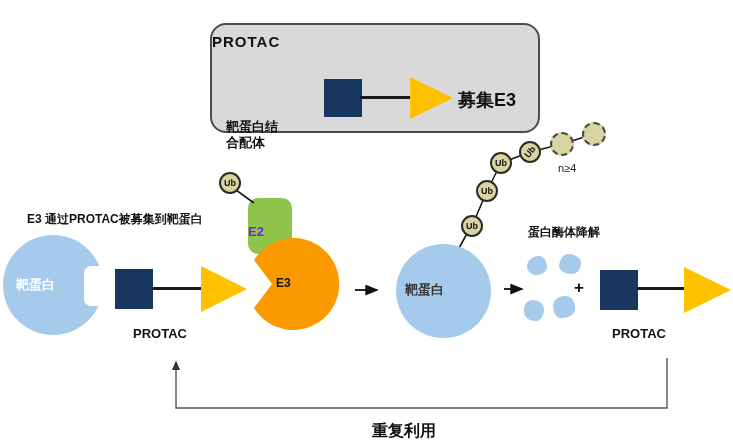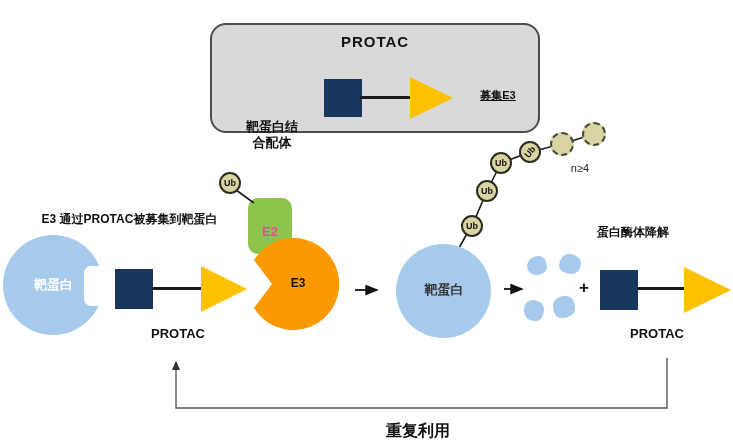--- a/index.html
+++ b/index.html
@@ -5,27 +5,27 @@
   :root{
     --navy:#17375E; --yellow:#FFC000; --orange:#FB9900; --light-blue:#A6CAEC;
     --green:#8EC44C; --box-gray:#D9D9D9; --box-border:#4C4C4C; --ub-tan:#D8D4A4;
     --line-dark:#1A1A1A;
   }
   *{margin:0;padding:0;box-sizing:border-box;}
   html,body{background:#fff;}
   body{font-family:"Liberation Sans","DejaVu Sans",sans-serif;}
   #canvas{position:relative;width:733px;height:445px;background:#fff;overflow:hidden;}
   .abs{position:absolute;}
-  .lbl{color:#111;font-weight:bold;text-align:center;line-height:1.25;}
+  .lbl{color:#111;font-weight:bold;line-height:1.25;}
   
   .legend{left:210px;top:23px;width:330px;height:110px;background:var(--box-gray);
           border:2px solid var(--box-border);border-radius:16px;z-index:2;}
   .legend-title{left:0;top:8px;width:100%;font-size:15px;letter-spacing:1px;}
   .ligand{left:14px;top:52px;width:92px;font-size:13px;margin-top:42px;}
-  .recruit{left:246px;top:64px;width:80px;font-size:11px;text-decoration:underline;}
+  .recruit{left:246px;top:64px;width:80px;font-size:18px;}
   .sq{background:var(--navy);z-index:2;}
   .legend .sq{left:112px;top:54px;width:38px;height:38px;}
   .linker{background:var(--line-dark);height:3px;z-index:2;}
   .legend .linker{left:148px;top:71px;width:52px;}
   .tri{width:0;height:0;border-style:solid;border-color:transparent;
        border-left-color:var(--yellow);z-index:2;}
   .legend .tri{left:198px;top:52px;border-width:21px 0 21px 43px;}
   
   .h1{left:27px;top:212px;width:205px;font-size:12px;z-index:3;}
   .h2{left:528px;top:210px;width:210px;font-size:12px;z-index:3;}
@@ -40,21 +40,21 @@
   .sq-l{left:115px;top:269px;width:38px;height:40px;}
   .link-l{left:152px;top:287px;width:50px;}
   .tri-l{left:201px;top:266px;border-width:23px 0 23px 46px;}
   .protac-l{left:133px;top:326px;width:90px;font-size:13px;z-index:3;}
   
   .sq-r{left:600px;top:270px;width:38px;height:40px;}
   .link-r{left:637px;top:287px;width:48px;}
   .tri-r{left:684px;top:267px;border-width:23px 0 23px 47px;}
   .protac-r{left:612px;top:326px;width:90px;font-size:13px;z-index:3;}
   
-  .e2-lbl{left:248px;top:224px;width:44px;font-size:13px;color:#ec4899;z-index:3;}
+  .e2-lbl{left:248px;top:224px;width:44px;font-size:13px;color:#6d28d9;z-index:3;}
   .e3-lbl{left:276px;top:276px;width:44px;font-size:12px;z-index:3;}
   
   .ub{width:22px;height:22px;border-radius:50%;background:var(--ub-tan);
       border:2px solid #2B2B1E;display:flex;align-items:center;justify-content:center;
       font-size:9px;font-weight:bold;color:#111;z-index:3;}
   .ub-dash{width:24px;height:24px;border-radius:50%;background:var(--ub-tan);
       border:2px dashed #4A4A3A;z-index:3;}
   .rot{transform:rotate(-50deg);display:inline-block;}
   .nge4{left:558px;top:162px;width:44px;font-size:11px;font-weight:normal;color:#222;z-index:3;}
   

